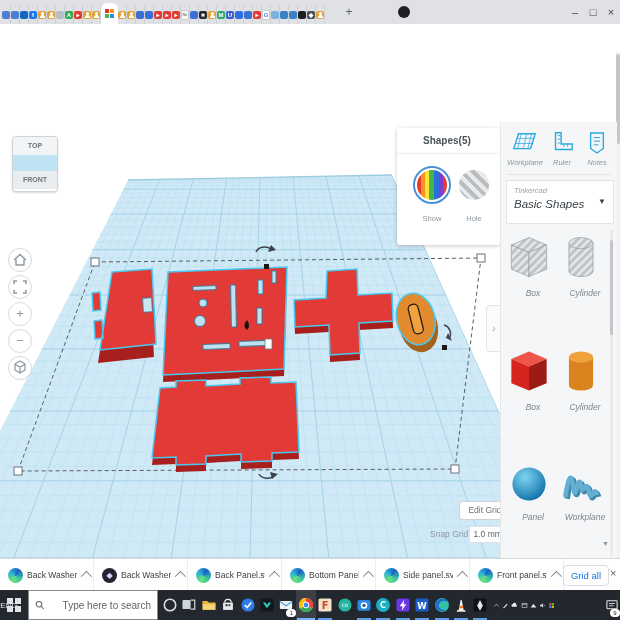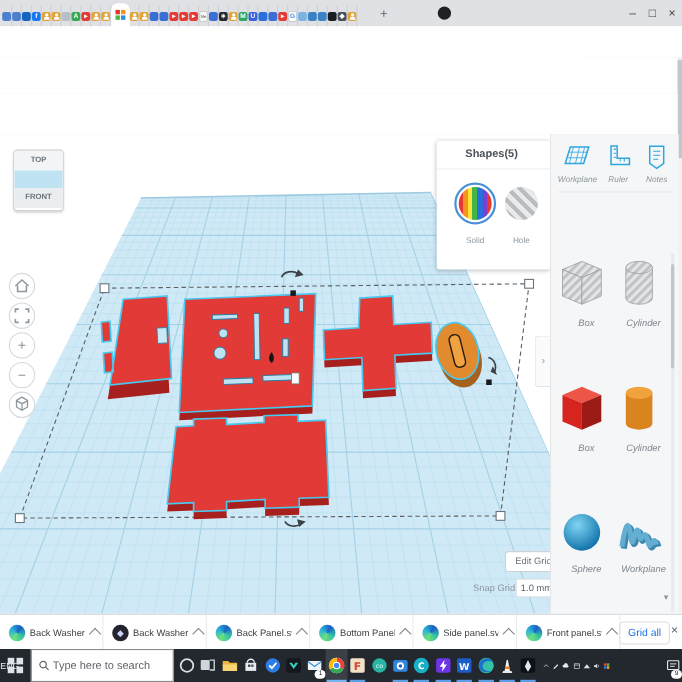--- a/index.html
+++ b/index.html
@@ -107,21 +107,21 @@
     transform:rotate(-45deg) translateY(2px);flex:none;}
   #showall{position:absolute;left:563px;top:565px;width:44px;height:19px;background:#fff;border:1px solid #dadce0;
     border-radius:4px;color:#1a73e8;font-size:9.5px;text-align:center;line-height:19px;}
   #dlclose{position:absolute;left:610px;top:567px;color:#5f6368;font-size:11px;}
   
   #taskbar{left:0;top:590px;width:620px;height:30px;background:#23272e;}
   #startbtn{left:0;top:0;width:28px;height:30px;display:flex;align-items:center;justify-content:center;}
   #startbtn .wg{display:grid;grid-template-columns:6px 6px;gap:1.5px;}
   #startbtn .wg i{width:6px;height:6px;background:#dfe3e8;}
   #tsearch{left:28px;top:0;width:130px;height:30px;background:#fff;border:1px solid #8a8a8a;
-    box-sizing:border-box;display:flex;align-items:center;gap:3px;padding:0 6px;}
+    box-sizing:border-box;display:flex;align-items:center;gap:18px;padding:0 6px;}
   #tsearch span{font-size:10px;color:#5f6368;white-space:nowrap;}
   .tapp{top:0;width:20px;height:30px;display:flex;align-items:center;justify-content:center;position:absolute;}
   .tapp.active{background:#3a4046;}
   .tapp.open::after{content:"";position:absolute;bottom:0;left:3px;right:3px;height:2px;background:#5c9fe8;}
   .tapp.active::after{content:"";position:absolute;bottom:0;left:1px;right:1px;height:2px;background:#76b5f5;}
   .badge{position:absolute;right:0px;bottom:3px;min-width:8px;height:8px;border-radius:4px;background:#fff;
     color:#222;font-size:6px;line-height:8px;text-align:center;padding:0 1px;}
   .tray{top:0;width:9px;height:30px;display:flex;align-items:center;justify-content:center;position:absolute;}
   #lang{left:555px;top:0;width:18px;height:30px;color:#e8ecf0;font-size:8px;display:flex;align-items:center;justify-content:center;}
   svg{display:block;}
@@ -606,21 +606,21 @@
           <rect x="2.5" y="7" width="9" height="6.5" rx="1" fill="none" stroke="#3c4348" stroke-width="1.4"></rect>
           <path d="M5,7 V4.5 a2.8,2.8 0 0 1 5.6,0" fill="none" stroke="#3c4348" stroke-width="1.4"></path>
         </svg>
       <svg width="10" height="13" viewBox="0 0 12 15">
           <circle cx="6" cy="5.5" r="3.8" fill="none" stroke="#3c4348" stroke-width="1.3"></circle>
           <path d="M4.5,11 h3 M5,13 h2" stroke="#3c4348" stroke-width="1.2"></path>
         </svg>
     </div>
     <div class="swatch" id="sw-solid"></div>
     <div class="swatch" id="sw-hole"></div>
-    <div class="swlabel" style="left:20px;">Solid</div>
+    <div class="swlabel" style="left:20px;">Show</div>
     <div class="swlabel" style="left:62px;">Hole</div>
   </div>
 
   <div id="sidebar" class="abs">
     <div class="sbtool abs" style="left:6px;">
       <svg width="28" height="26" viewBox="0 0 30 28" style="margin:0 auto;">
           <path d="M8,4 h18 l-5,16 h-18z" fill="none" stroke="#2ea7e0" stroke-width="1.5"></path>
           <path d="M11,4 l-4,16 M17,4 l-4,16 M22,4 l-4,16 M6.7,9 h18.6 M5.2,14.5 h18.6" stroke="#2ea7e0" stroke-width="0.8"></path>
         </svg>
       <div class="lbl">Workplane</div>
@@ -633,20 +633,25 @@
       <div class="lbl">Ruler</div>
     </div>
     <div class="sbtool abs" style="left:78px;">
       <svg width="20" height="26" viewBox="0 0 22 28" style="margin:0 auto;">
           <path d="M4,3 h14 v17 l-7,5 l-7,-5z" fill="none" stroke="#2ea7e0" stroke-width="1.5"></path>
           <path d="M7.5,8 h7 M7.5,12 h7 M7.5,16 h5" stroke="#2ea7e0" stroke-width="1.1"></path>
         </svg>
       <div class="lbl">Notes</div>
     </div>
     <div id="sbdiv" class="abs"></div>
+    <div id="catbox" class="abs">
+      <span id="catbrand">Tinkercad</span>
+      <span id="catsel">Basic Shapes</span>
+      <span id="catcaret">▼</span>
+    </div>
     <div id="gallery" class="abs">
         <div class="gcell" style="left: 6px; top: 2px;">
           <svg width="44" height="52" viewBox="0 0 46 56">
             <defs>
               <pattern id="h0" width="6" height="6" patternUnits="userSpaceOnUse" patternTransform="rotate(45)">
                 <rect width="6" height="6" fill="#e3e5e7"></rect>
                 <rect width="3" height="6" fill="#bfc3c6"></rect>
               </pattern>
             </defs>
             <g stroke="#9aa0a4" stroke-width=".8">
@@ -690,21 +695,21 @@
         <div class="gcell" style="left: 6px; top: 230px;">
           <svg width="44" height="48" viewBox="0 0 46 52">
             <defs>
               <radialGradient id="sg4" cx="38%" cy="30%" r="75%">
                 <stop offset="0%" stop-color="#7fd4f2"></stop>
                 <stop offset="100%" stop-color="#0d6fa8"></stop>
               </radialGradient>
             </defs>
             <circle cx="23" cy="26" r="18" fill="url(#sg4)"></circle>
           </svg>
-          <div class="lbl">Sphere</div>
+          <div class="lbl">Panel</div>
         </div>
         <div class="gcell" style="left: 58px; top: 230px;">
           <svg width="44" height="48" viewBox="0 0 46 52">
             <path d="M8,42 C12,16 15,16 17,34 C19,48 22,14 25,30 C27,44 30,18 34,38 C36,48 39,28 42,40" fill="none" stroke="#3e87ad" stroke-width="6"></path>
             <path d="M6,40 C10,14 13,14 15,32 C17,46 20,12 23,28 C25,42 28,16 32,36 C34,46 37,26 40,38" fill="none" stroke="#63aed1" stroke-width="5"></path>
           </svg>
           <div class="lbl">Workplane</div>
         </div>
       </div>
   </div>

